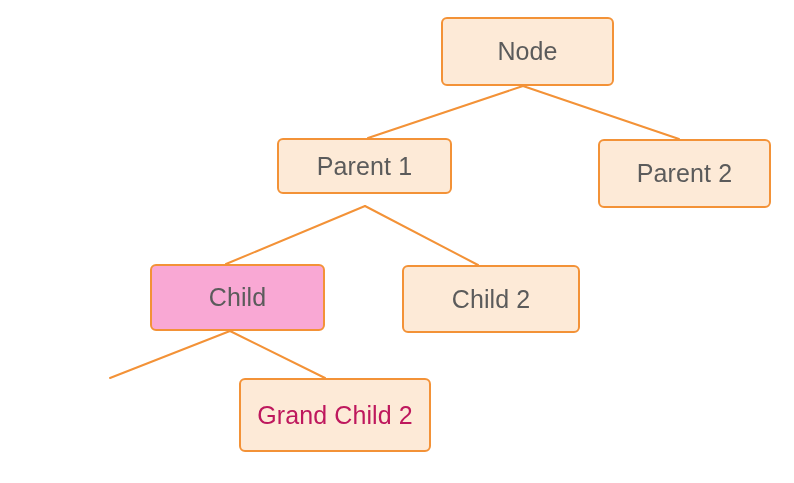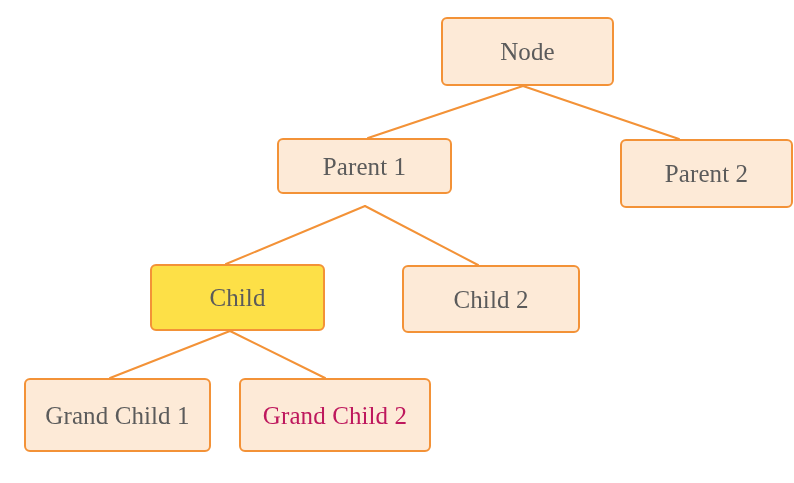--- a/index.html
+++ b/index.html
@@ -34,21 +34,20 @@
     border-radius: 6px;
     display: flex;
     align-items: center;
     justify-content: center;
     color: #5b5b5b;
     font-size: 25px;
     line-height: 1;
     letter-spacing: 0.1px;
     white-space: nowrap;
     z-index: 2;
-    font-family: Liberation Serif, serif;
   }
   .node-label {
     display: block;
     pointer-events: none;
   }
 </style>
 </head>
 <body>
 
 <div id="diagram-canvas">
@@ -61,29 +60,26 @@
       <line x1="230" y1="331" x2="110" y2="378" stroke="#f39237" stroke-width="2" stroke-linecap="round"></line>
       <line x1="230" y1="331" x2="325" y2="378" stroke="#f39237" stroke-width="2" stroke-linecap="round"></line>
     </svg>
 
   <div class="node-box" style="left: 441px; top: 17px; width: 173px; height: 69px; background: rgb(253, 234, 215); border-color: rgb(243, 146, 55); color: rgb(91, 91, 91);">
     <span class="node-label">Node</span>
   </div>
   <div class="node-box" style="left: 277px; top: 138px; width: 175px; height: 56px; background: rgb(253, 234, 215); border-color: rgb(243, 146, 55); color: rgb(91, 91, 91);">
     <span class="node-label">Parent 1</span>
   </div>
-  <div class="node-box" style="left: 598px; top: 139px; width: 173px; height: 69px; background: rgb(253, 234, 215); border-color: rgb(243, 146, 55); color: rgb(91, 91, 91); margin-left: 22px;">
+  <div class="node-box" style="left: 598px; top: 139px; width: 173px; height: 69px; background: rgb(253, 234, 215); border-color: rgb(243, 146, 55); color: rgb(91, 91, 91);">
     <span class="node-label">Parent 2</span>
   </div>
-  <div class="node-box" style="left: 150px; top: 264px; width: 175px; height: 67px; background: #fde047; border-color: rgb(243, 146, 55); color: rgb(91, 91, 91);">
+  <div class="node-box" style="left: 150px; top: 264px; width: 175px; height: 67px; background: #f9a8d4; border-color: rgb(243, 146, 55); color: rgb(91, 91, 91);">
     <span class="node-label">Child</span>
   </div>
   <div class="node-box" style="left: 402px; top: 265px; width: 178px; height: 68px; background: rgb(253, 234, 215); border-color: rgb(243, 146, 55); color: rgb(91, 91, 91);">
     <span class="node-label">Child 2</span>
-  </div>
-  <div class="node-box" style="left: 24px; top: 378px; width: 187px; height: 74px; background: rgb(253, 234, 215); border-color: rgb(243, 146, 55); color: rgb(91, 91, 91);">
-    <span class="node-label">Grand Child 1</span>
   </div>
   <div class="node-box" style="left: 239px; top: 378px; width: 192px; height: 74px; background: rgb(253, 234, 215); border-color: rgb(243, 146, 55); color: #be185d;">
     <span class="node-label">Grand Child 2</span>
   </div>
 
 </div>
 
 </body></html>

